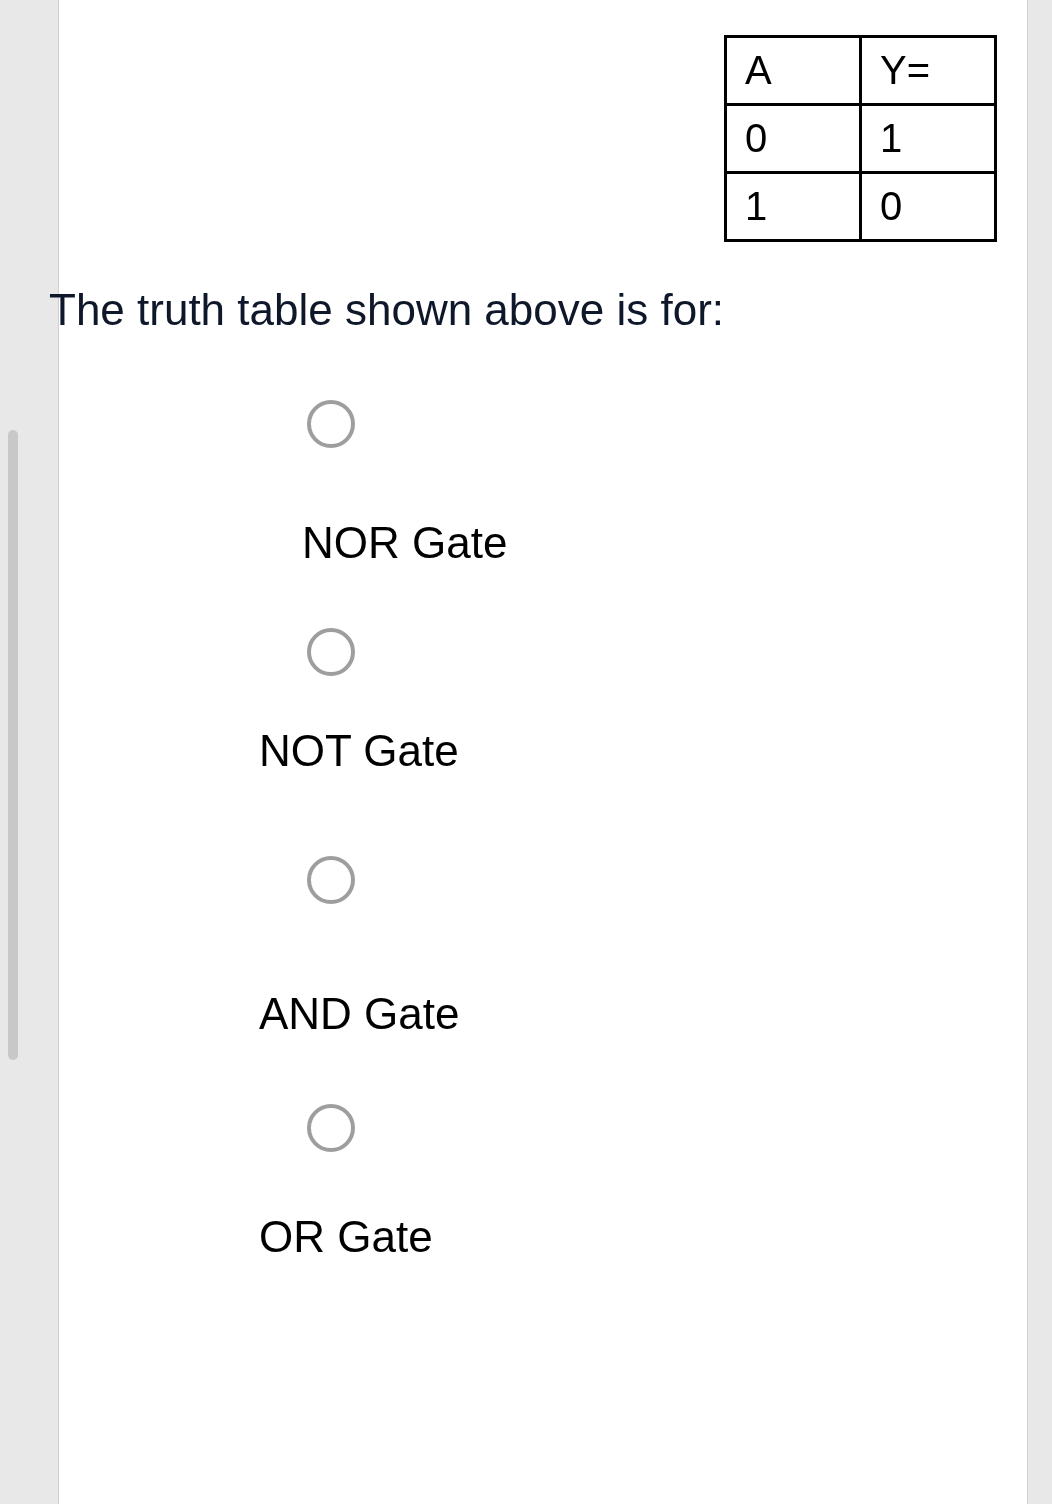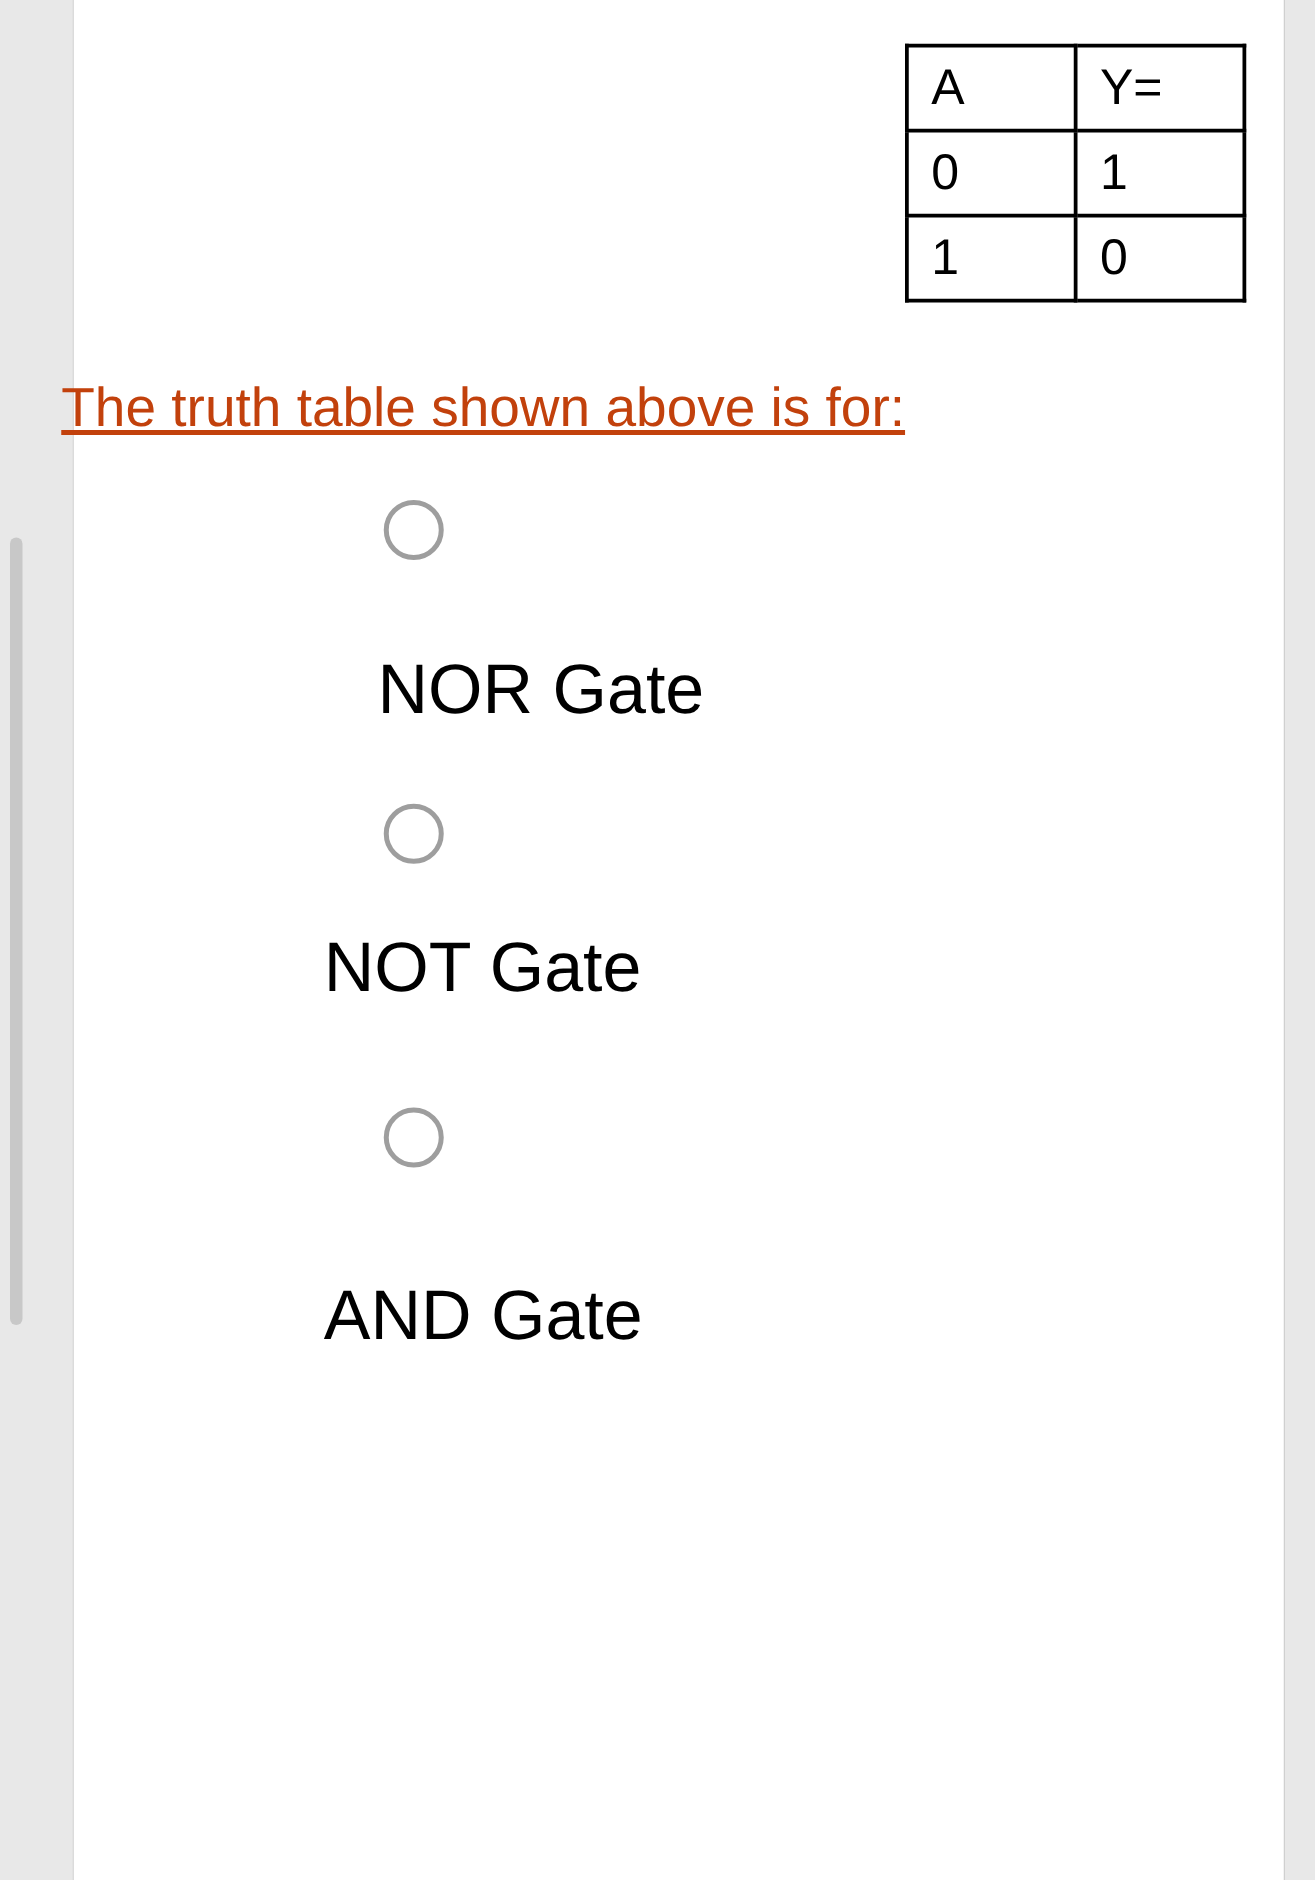--- a/index.html
+++ b/index.html
@@ -55,25 +55,24 @@
       text-align: left;
       min-width: 135px;
       height: 66px;
     }
     .truth-table th {
       font-weight: 400;
     }
     .question-text {
       position: absolute;
       left: -10px;
-      top: 302px;
+      top: 285px;
       font-size: 44px;
-      color: #c2410c;
+      color: #0f172a;
       font-weight: 400;
-      text-decoration: underline;
     }
     .options {
       position: absolute;
       left: 200px;
       top: 400px;
     }
     .option-block {
       margin-bottom: 40px;
     }
     .radio-circle {
@@ -81,21 +80,21 @@
       height: 48px;
       border: 4px solid #9e9e9e;
       border-radius: 50%;
       background: #fff;
       display: block;
       margin-left: 48px;
       margin-bottom: 70px;
       cursor: pointer;
     }
     .option-label {
-      font-size: 56px;
+      font-size: 44px;
       color: #000;
       font-weight: 400;
       margin-bottom: 65px;
       display: block;
     }
     .option-block:nth-child(1) .radio-circle { margin-bottom: 70px; }
     .option-block:nth-child(1) .option-label { margin-left: 43px; margin-bottom: 60px; }
     .option-block:nth-child(2) .radio-circle { margin-bottom: 50px; }
     .option-block:nth-child(2) .option-label { margin-left: 0px; margin-bottom: 80px; }
     .option-block:nth-child(3) .radio-circle { margin-bottom: 85px; }
@@ -135,16 +134,20 @@
         <span class="option-label">NOR Gate</span>
       </div>
       <div class="option-block">
         <span class="radio-circle"></span>
         <span class="option-label">NOT Gate</span>
       </div>
       <div class="option-block">
         <span class="radio-circle"></span>
         <span class="option-label">AND Gate</span>
       </div>
+      <div class="option-block">
+        <span class="radio-circle"></span>
+        <span class="option-label">OR Gate</span>
+      </div>
     </div>
 
   </div>
 </div>
 
 </body></html>

